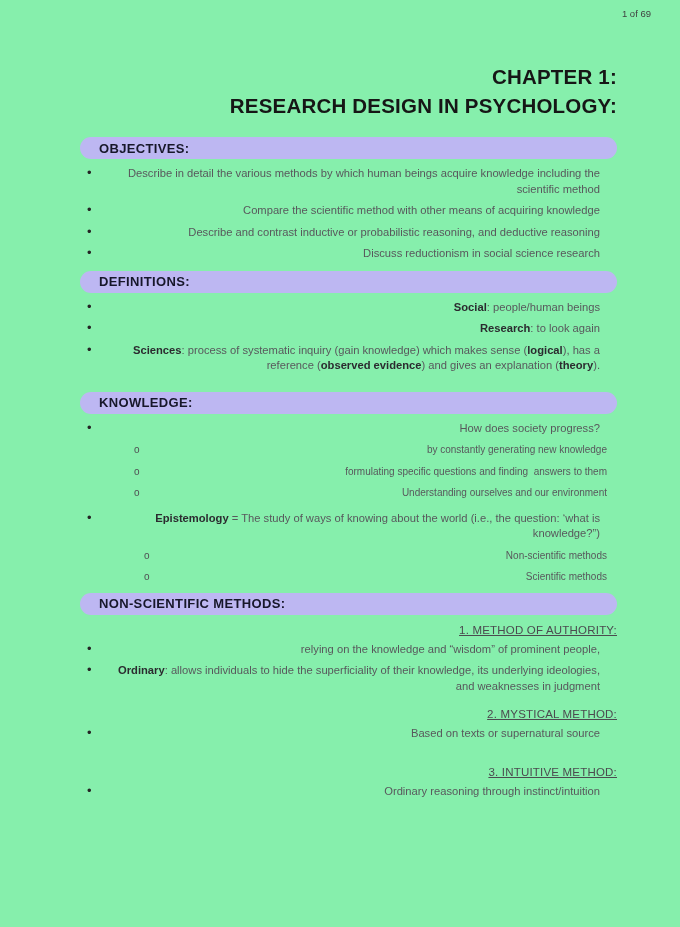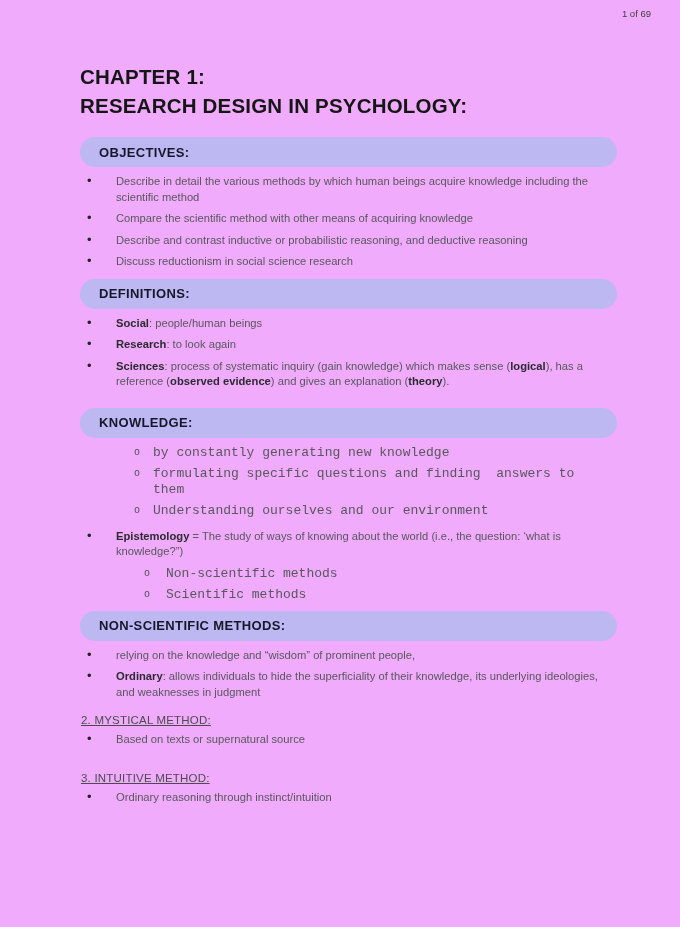--- a/index.html
+++ b/index.html
@@ -1,35 +1,36 @@
 <!DOCTYPE html>
 <html style="--pill-bg: #bdb7f2; --body-text: #58585c; --heading-text: #161616;"><head>
 <meta charset="utf-8">
 <style>
   * { margin:0; padding:0; box-sizing:content-box; }
   html,body { background:#ffffff; }
   .page {
     position:relative;
     width:680px; height:927px;
-    background:#f0abfc;
+    background:#86efac;
     font-family:"Liberation Sans", sans-serif;
     overflow:hidden;
+    text-align:right;
   }
   .page-indicator {
     position:absolute; top:8px; right:29px;
     font-size:9.5px; color:#3f3f3f;
   }
   .content { padding:62px 63px 0 80px; }
   .title {
     font-size:20.5px; line-height:29px; font-weight:bold;
     color:var(--heading-text,#161616); letter-spacing:0.2px;
     margin-bottom:17px;
   }
   .pill {
-    height:30px; box-sizing:border-box;
+    height:22px; box-sizing:border-box;
     display:flex; align-items:center;
     background:var(--pill-bg,#bdb7f2);
     border-radius:15px;
     padding:0 19px;
     margin-bottom:7px;
     font-size:13px; font-weight:bold; letter-spacing:0.35px;
     color:#17172a;
   }
   .b {
     position:relative;
@@ -42,25 +43,24 @@
   .b::before {
     content:"\2022";
     position:absolute; left:7px; top:-1px;
     font-size:13px; color:#242424;
   }
   .b.nowrap { white-space:nowrap; }
   .b strong, .method-block strong { font-weight:bold; color:#2b2b2f; }
   .sub {
     position:relative;
     padding:0 10px 0 73px;
-    font-size:13px; line-height:15.5px;
+    font-size:10px; line-height:15.5px;
     color:var(--body-text,#58585c);
     margin-bottom:6px;
     white-space:pre-wrap;
-    font-family:Liberation Mono, monospace;
   }
   .sub::before {
     content:"o";
     position:absolute; left:54px; top:0;
     font-size:10px; color:#4f4f53;
   }
   .sub.deep { padding-left:86px; }
   .sub.deep::before { left:64px; }
   .list-objectives  { margin-bottom:9px; }
   .list-definitions { margin-bottom:18px; }
@@ -106,33 +106,35 @@
     <div class="list-definitions">
       <div class="b"><strong>Social</strong><span>: people/human beings</span></div>
       <div class="b"><strong>Research</strong><span>: to look again</span></div>
       <div class="b"><strong>Sciences</strong><span>: process of systematic inquiry (gain knowledge) which makes sense (</span><strong>logical</strong><span>), has a reference (</span><strong>observed evidence</strong><span>) and gives an explanation (</span><strong>theory</strong><span>).</span></div>
     </div>
 
     <div class="pill">
         <span>KNOWLEDGE:</span>
       </div>
     <div class="list-knowledge">
+      <div class="b">How does society progress?</div>
       <div class="sub">by constantly generating new knowledge</div>
       <div class="sub">formulating specific questions and finding  answers to them</div>
       <div class="sub">Understanding ourselves and our environment</div>
       <div class="b epist"><strong>Epistemology</strong><span> = The study of ways of knowing about the world (i.e., the question: ‘what is knowledge?”)</span></div>
       <div class="sub deep">Non-scientific methods</div>
       <div class="sub deep">Scientific methods</div>
     </div>
 
     <div class="pill">
         <span>NON-SCIENTIFIC METHODS:</span>
       </div>
 
     <div class="method-block">
+      <div class="method-h mt8">1. METHOD OF AUTHORITY:</div>
       <div class="b">relying on the knowledge and “wisdom” of prominent people,</div>
       <div class="b"><strong>Ordinary</strong><span>: allows individuals to hide the superficiality of their knowledge, its underlying ideologies,  and weaknesses in judgment</span></div>
     </div>
 
     <div class="method-block">
       <div class="method-h mt13">2. MYSTICAL METHOD:</div>
       <div class="b">Based on texts or supernatural source</div>
     </div>
 
     <div class="method-block">

